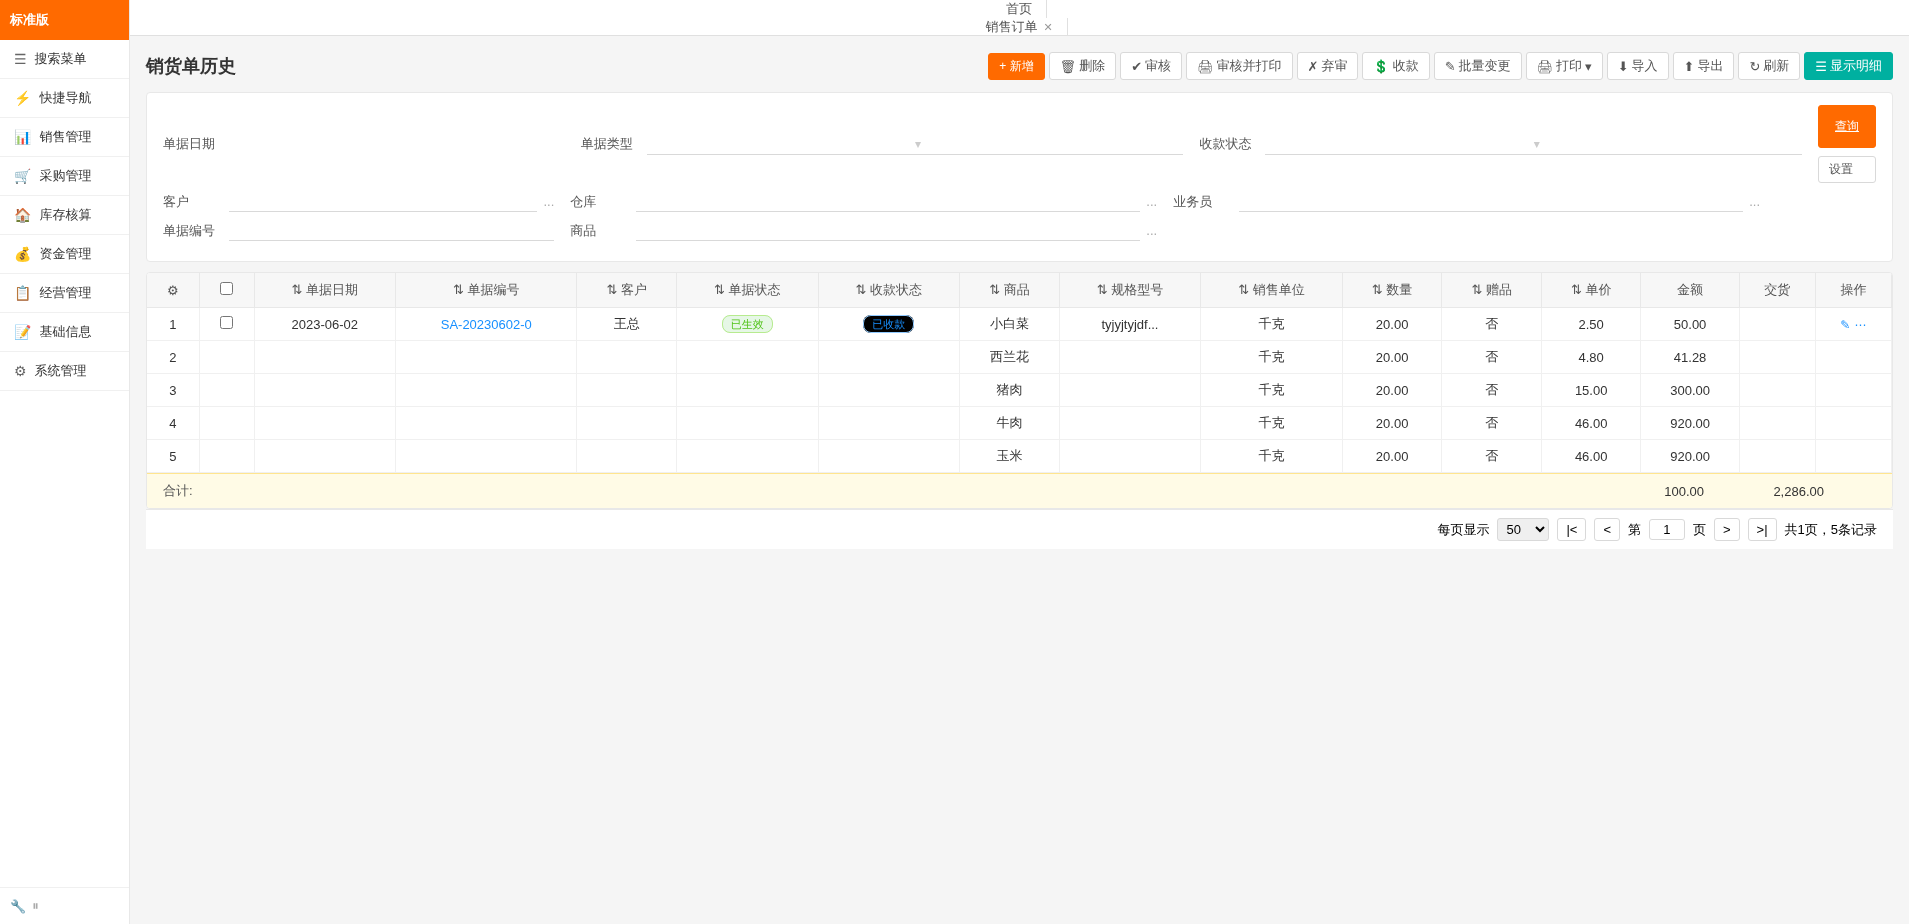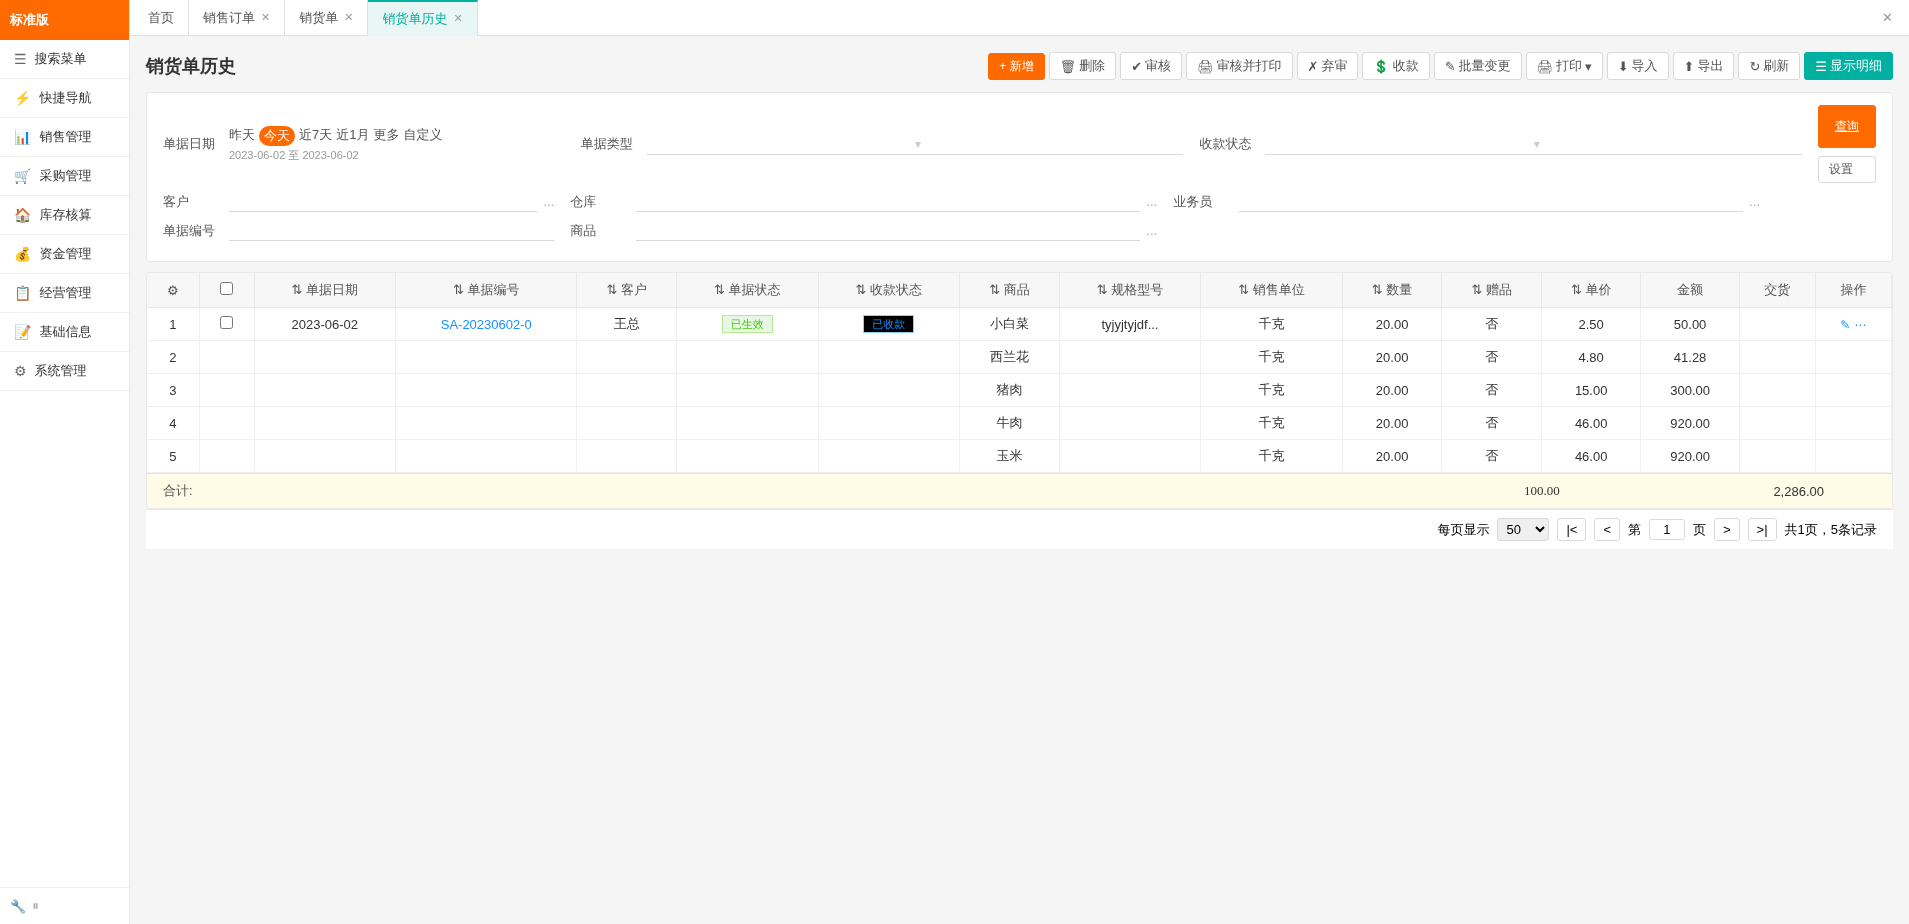--- a/index.html
+++ b/index.html
@@ -46,20 +46,21 @@
 
     
     .tab-bar {
       display: flex;
       align-items: center;
       background: #fff;
       border-bottom: 1px solid #e0e0e0;
       height: 36px;
       flex-shrink: 0;
       padding: 0 4px;
+      flex-direction: column;
     }
     .tab {
       display: flex;
       align-items: center;
       padding: 0 14px;
       height: 36px;
       cursor: pointer;
       color: #555;
       border-right: 1px solid #e0e0e0;
       gap: 6px;
@@ -168,21 +169,21 @@
     td {
       padding: 7px 10px;
       text-align: center;
       border-bottom: 1px solid #f0f0f0;
       border-right: 1px solid #f0f0f0;
       color: #333;
       white-space: nowrap;
     }
     .badge {
       padding: 2px 8px;
-      border-radius: 0;
+      border-radius: 8px;
       font-size: 11px;
     }
     .badge-green { background: #e6f7e6; color: #52c41a; border: 1px solid #b7eb8f; }
     .badge-blue { background: #000000; color: #1890ff; border: 1px solid #91caff; }
     .action-btn { color: #1890ff; cursor: pointer; font-size: 12px; }
 
     
     .table-footer {
       display: flex;
       align-items: center;
@@ -371,31 +372,20 @@
           <span>显示明细</span>
         </button>
       </div>
     </div>
 
     <div class="filter-panel">
 
       <div class="filter-row">
         <div class="filter-item">
           <span class="filter-label">单据日期</span>
-          <div class="filter-date-col">
-            <div class="date-shortcuts">
-              <span class="date-shortcut">昨天</span>
-              <span class="date-shortcut active">今天</span>
-              <span class="date-shortcut">近7天</span>
-              <span class="date-shortcut">近1月</span>
-              <span class="date-shortcut">更多</span>
-              <span class="date-shortcut">自定义</span>
-            </div>
-            <div class="date-range">2023-06-02 至 2023-06-02</div>
-          </div>
         </div>
         <div class="filter-item" style="flex:1.5">
           <span class="filter-label">单据类型</span>
           <div class="select-wrapper">
             <span></span>
             <span class="chevron">▾</span>
           </div>
         </div>
         <div class="filter-item" style="flex:1.5">
           <span class="filter-label">收款状态</span>
@@ -557,21 +547,21 @@
               <td>920.00</td>
               <td></td>
               <td></td>
             </tr>
           </tbody>
       </table>
 
       <div class="table-footer">
         <span class="summary-label">合计:</span>
         <span style="flex:1"></span>
-        <span style="width:180px;text-align:left;font-family:Liberation Serif, serif;">100.00</span>
+        <span style="width:180px;text-align:right;">100.00</span>
         <span style="width:120px;text-align:right;margin-right:52px;">2,286.00</span>
       </div>
     </div>
 
     <div class="pagination">
       <span>每页显示</span>
       <select style="border:1px solid #d9d9d9;border-radius:3px;padding:2px 4px;">
         <option>50</option>
         <option>100</option>
       </select>

